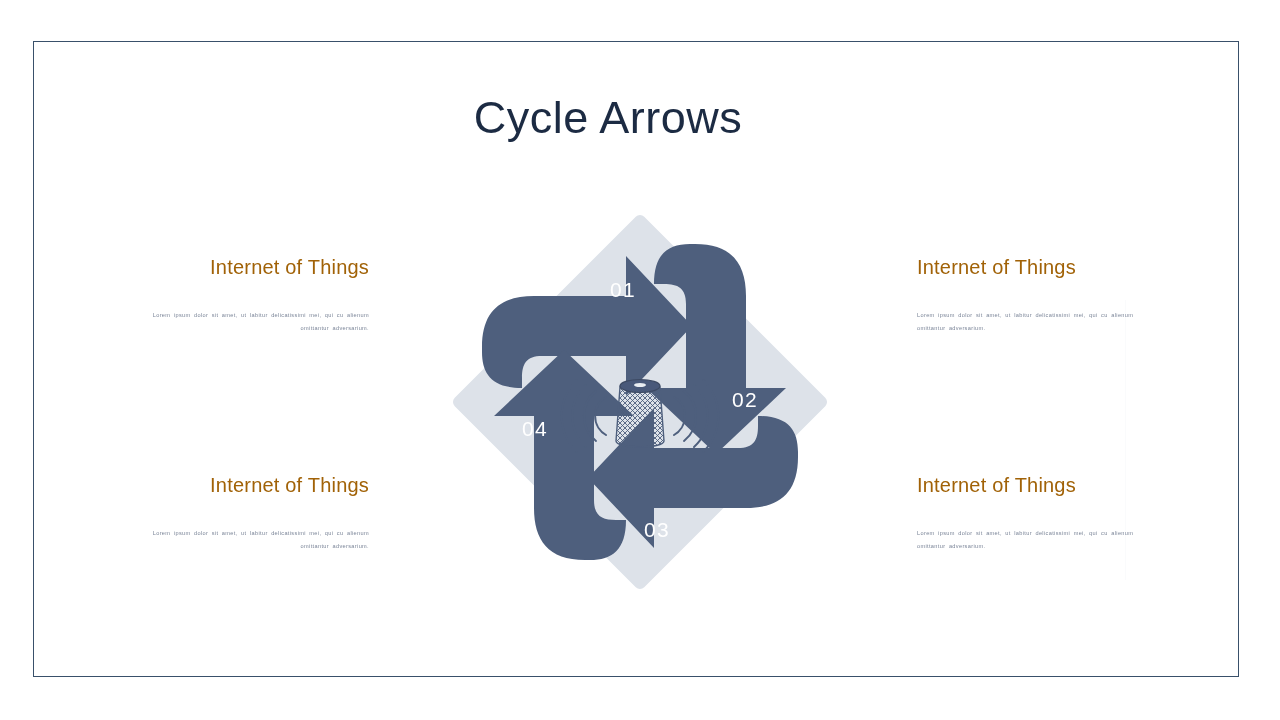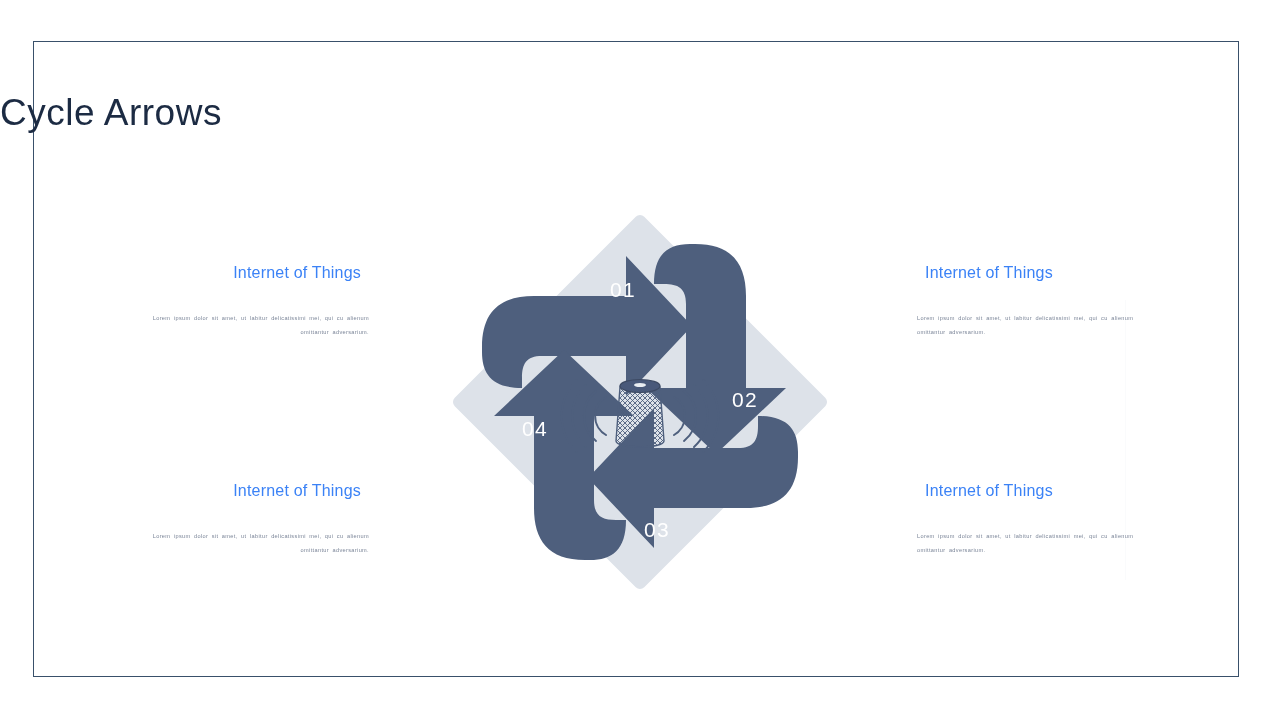--- a/index.html
+++ b/index.html
@@ -31,38 +31,39 @@
     border: 1px solid #39506a;
     box-sizing: border-box;
     background: #ffffff;
   }
 
   .page-title {
     position: absolute;
     left: 0;
     top: 92px;
     width: 1216px;
-    font-size: 37px;
+    text-align: center;
+    font-size: 45px;
     font-weight: 300;
     letter-spacing: 0.5px;
     color: #1c2b43;
     font-family: "Liberation Sans", sans-serif;
   }
 
   
   .text-block {
     position: absolute;
     width: 232px;
   }
   .tb-heading {
-    font-size: 16px;
+    font-size: 20px;
     font-weight: 400;
-    color: #3b82f6;
+    color: #a16207;
     letter-spacing: 0.2px;
-    margin: 8px;
+    margin: 0;
     line-height: 1.2;
   }
   .tb-body {
     margin: 0;
     margin-top: 30px;
     font-size: 5.6px;
     line-height: 2.4;
     color: #7b8598;
     letter-spacing: 0.35px;
     word-spacing: 1.6px;

